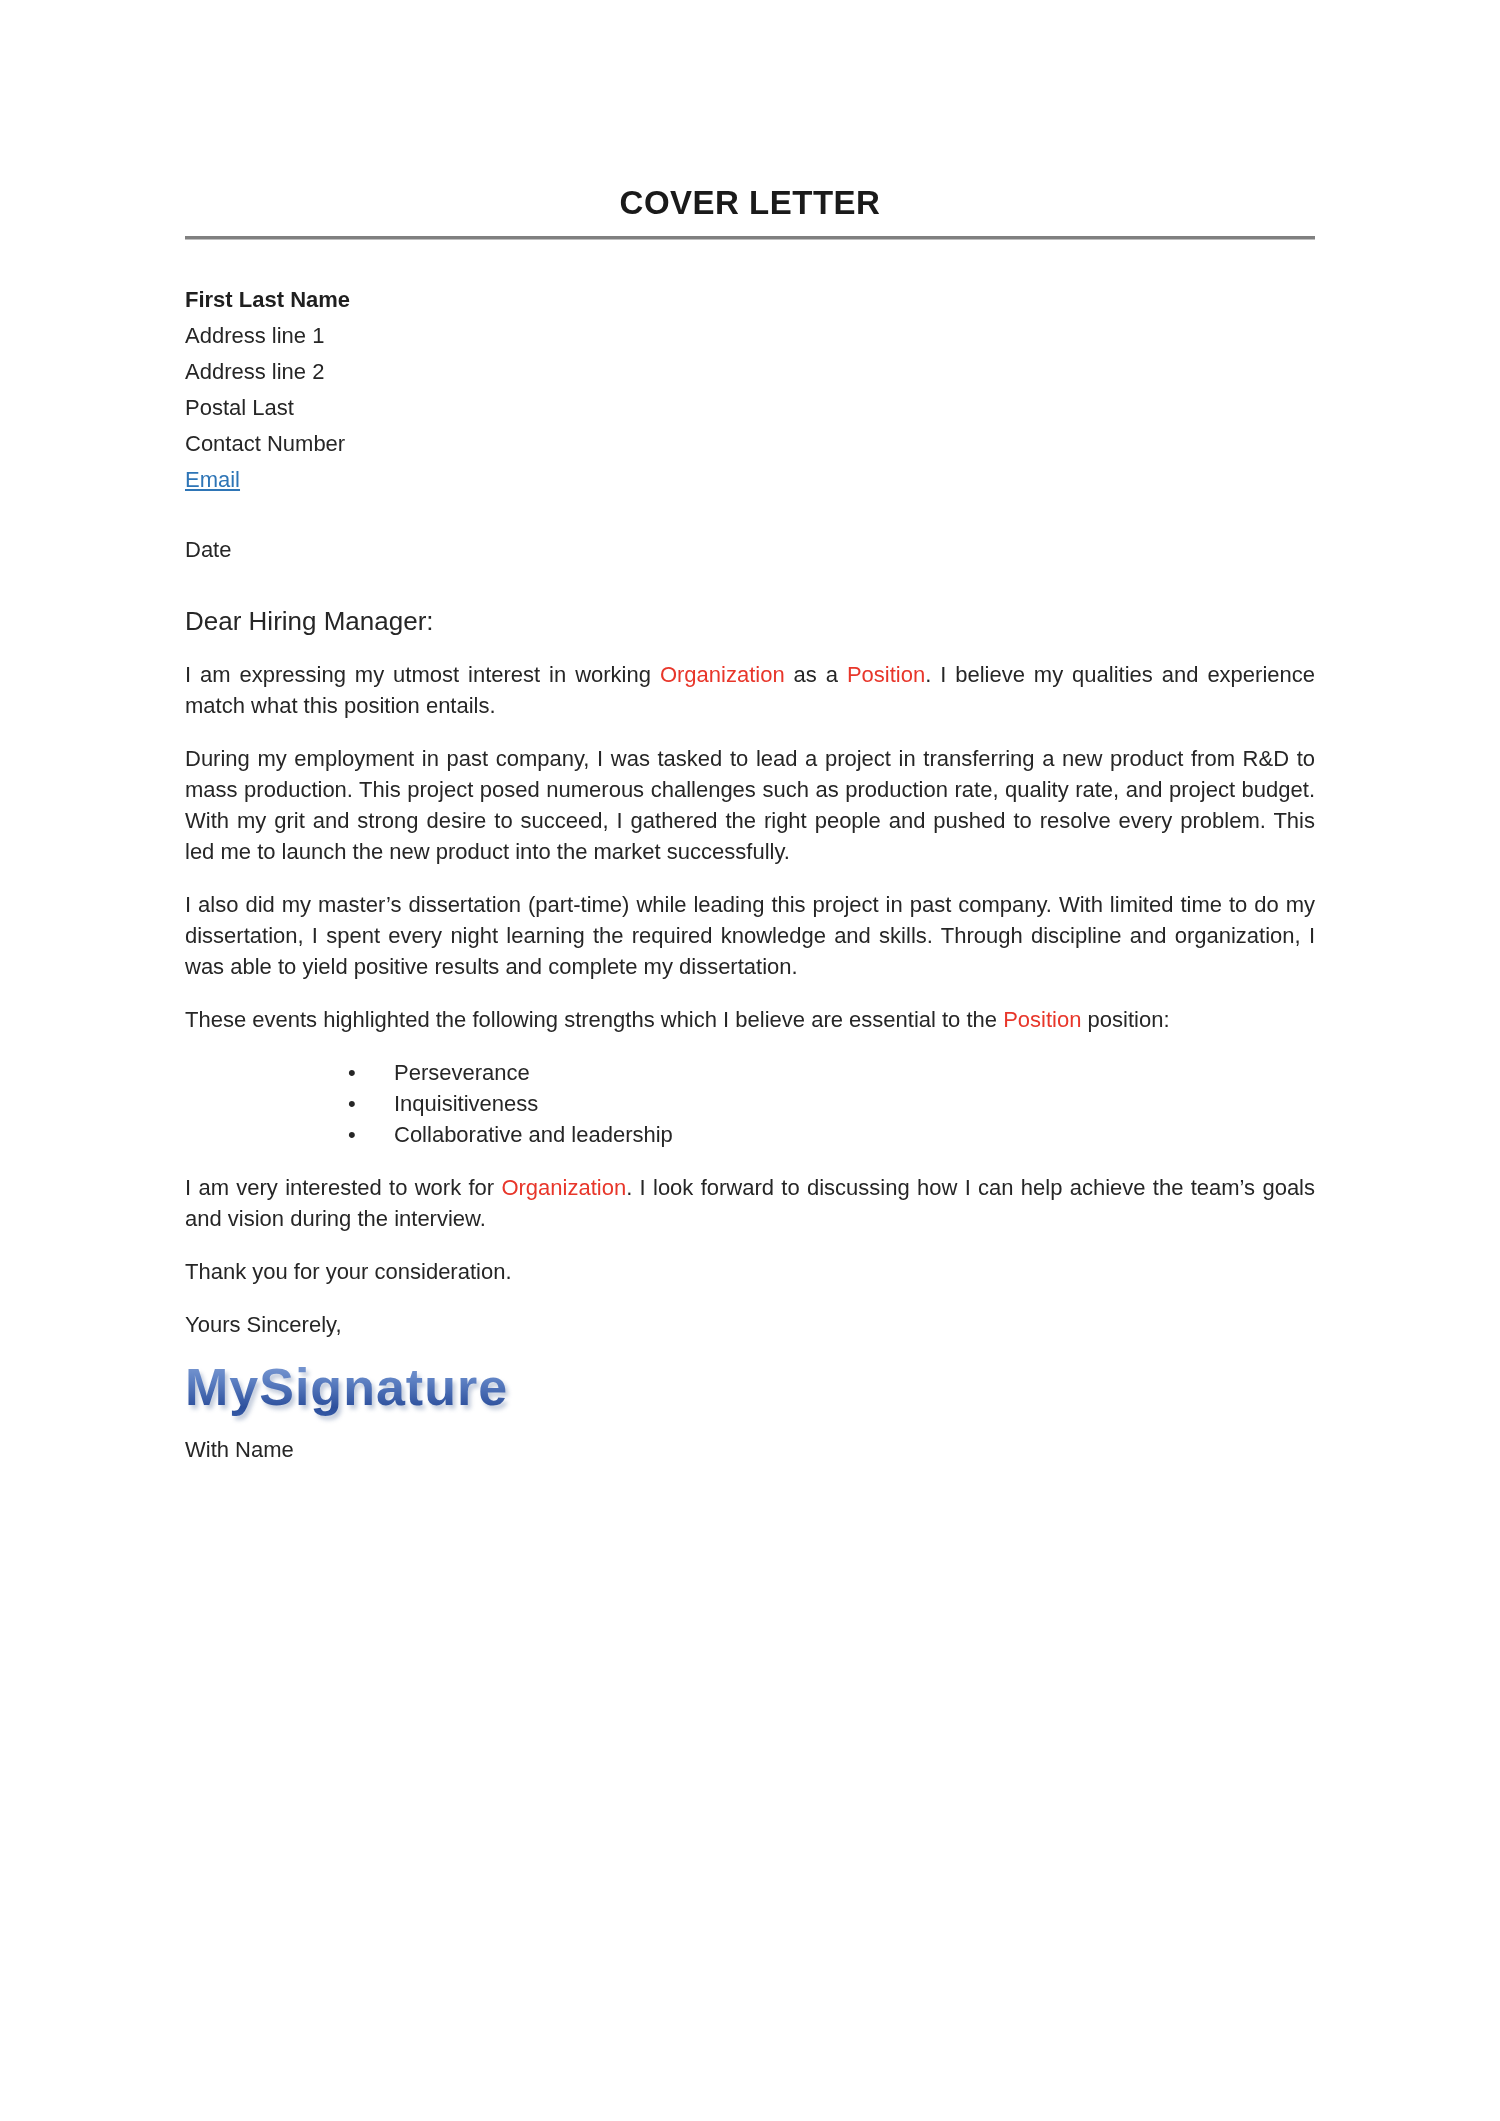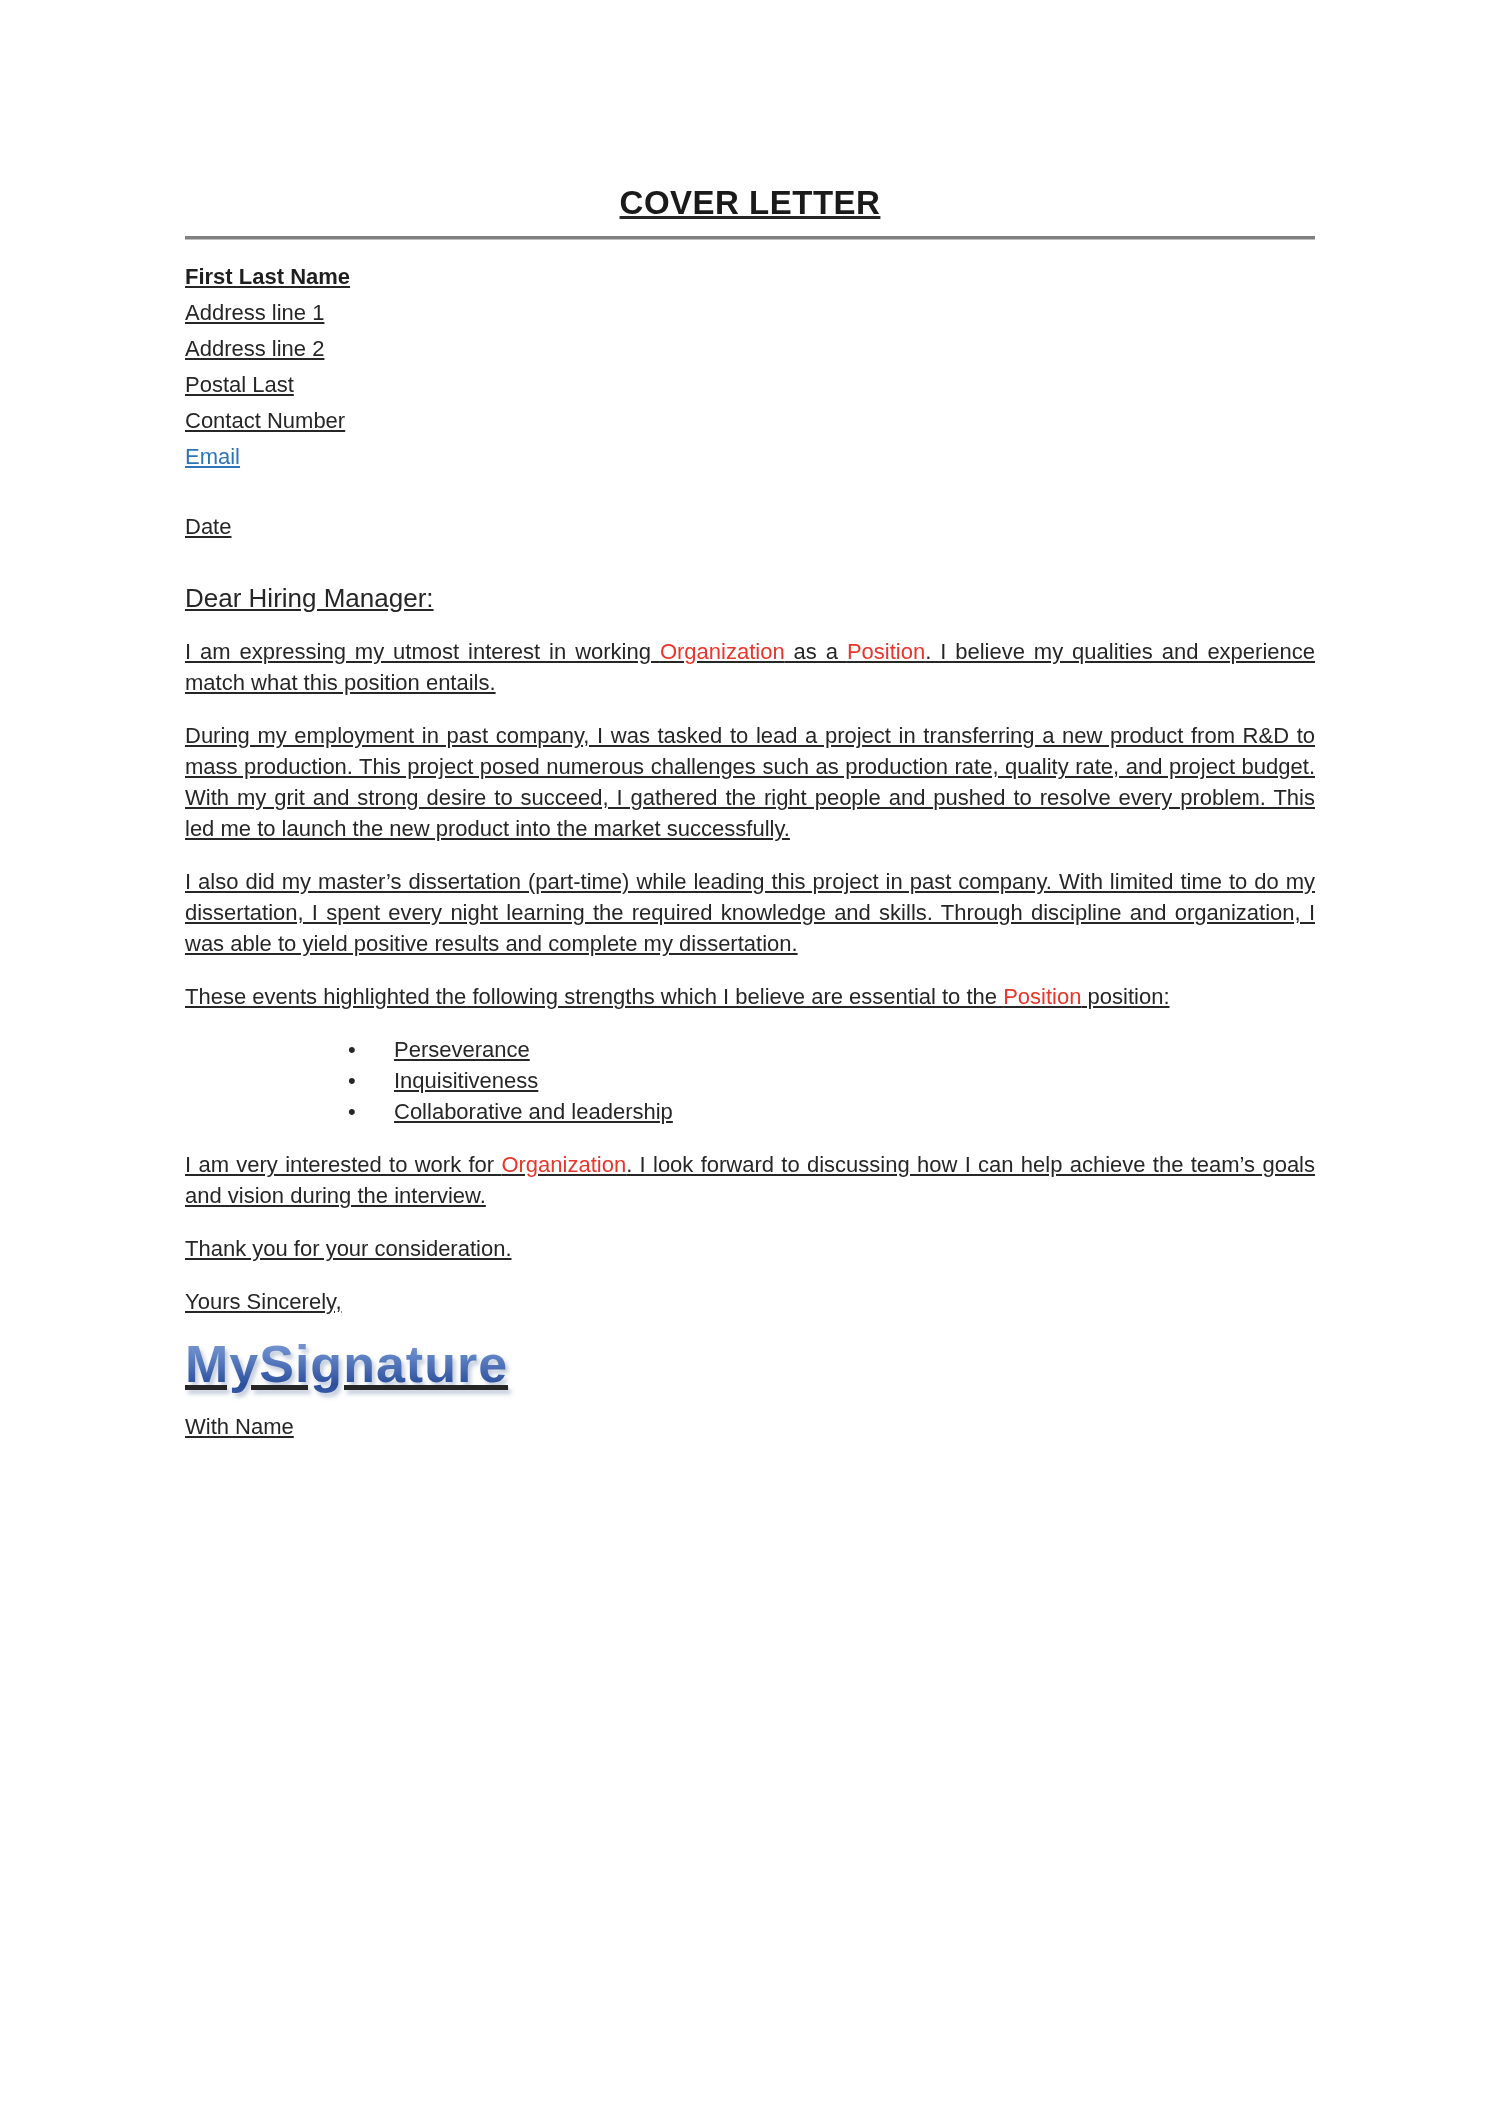--- a/index.html
+++ b/index.html
@@ -11,39 +11,38 @@
   body {
     font-family: "Liberation Sans", sans-serif;
     color: #262626;
   }
   .page {
     width: 1500px;
     height: 2121px;
     background: #ffffff;
     padding: 183px 185px 0 185px;
     overflow: hidden;
-    text-decoration: underline;
   }
   
   .doc-title {
     font-size: 33px;
     font-weight: bold;
     text-align: center;
     color: #1a1a1a;
     letter-spacing: 0.5px;
     line-height: 40px;
   }
   .title-rule {
     margin-top: 13px;
     height: 4px;
     border-top: 3px solid #808080;
     border-bottom: 1px solid #bfbfbf;
   }
   
-  .sender { margin-top: 19px; }
+  .sender { margin-top: 42px; }
   .sender p {
     font-size: 22px;
     line-height: 36px;
     color: #262626;
   }
   .sender .sender-name { font-weight: bold; color: #1f1f1f; }
   .email-link {
     color: var(--link_blue, #2e75b6);
     text-decoration: underline;
     cursor: pointer;

